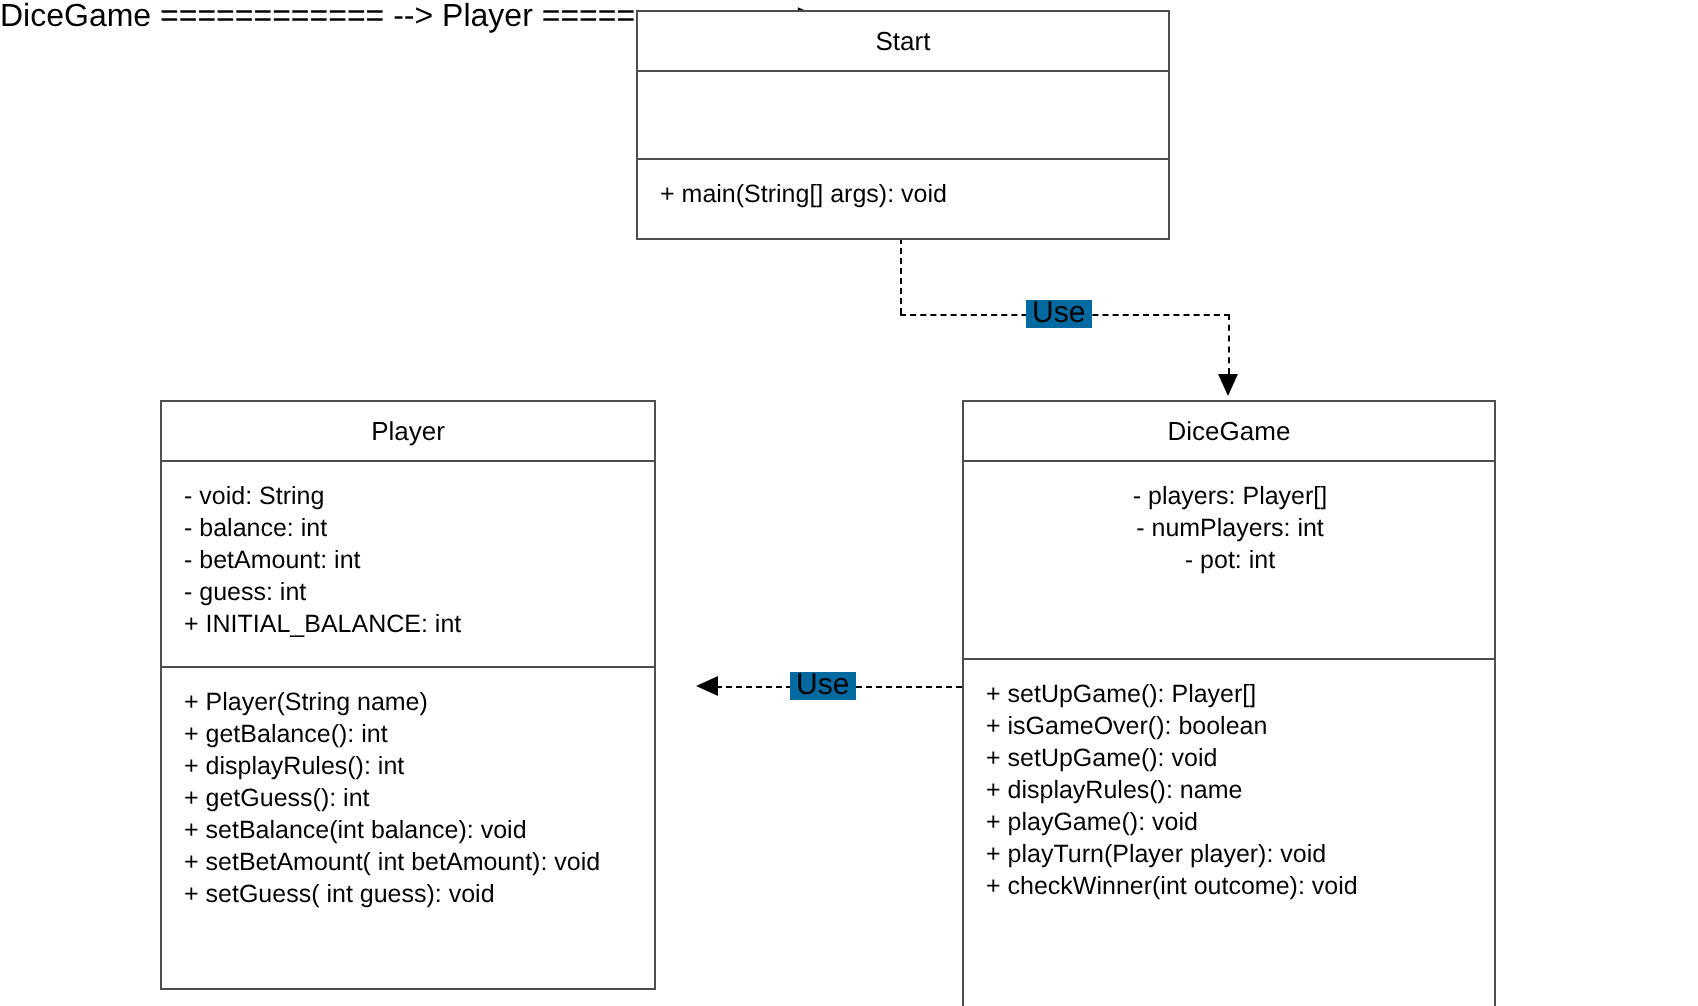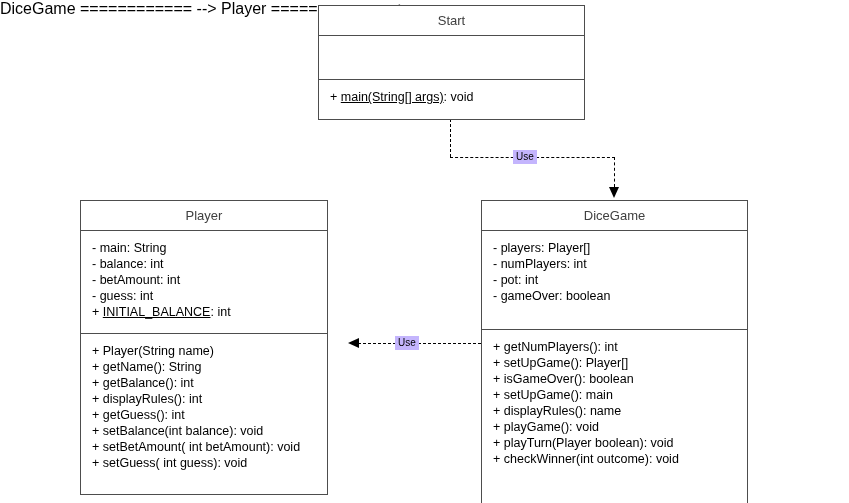--- a/index.html
+++ b/index.html
@@ -26,21 +26,21 @@
     background: #ffffff;
     border: 1px solid #4d4d4d;
     display: flex;
     flex-direction: column;
     z-index: 5;
   }
   .uml-title {
     box-sizing: border-box;
     text-align: center;
     font-size: 13px;
-    color: #404040;
+    color: #000000;
     line-height: 1;
     padding: 8px 6px 8px 6px;
     border-bottom: 1px solid #4d4d4d;
     white-space: nowrap;
   }
   .uml-compartment {
     box-sizing: border-box;
     padding: 9px 10px 9px 11px;
     font-size: 12.5px;
     color: #000000;
@@ -51,21 +51,20 @@
   .uml-compartment.grow {
     flex: 1 1 auto;
   }
   .uml-line {
     white-space: nowrap;
     line-height: 16px;
     height: 16px;
     color: #000000;
   }
   .uml-line .static {
-    text-decoration: underline;
   }
 
   
   .conn-seg {
     position: absolute;
     z-index: 2;
   }
   .conn-h {
     border-top: 1px dashed #000000;
     height: 0;
@@ -85,22 +84,22 @@
     border-right: 5px solid transparent;
     border-top: 11px solid #000000;
   }
   .arrow-left {
     border-top: 5px solid transparent;
     border-bottom: 5px solid transparent;
     border-right: 11px solid #000000;
   }
   .conn-label {
     position: absolute;
-    background: #c4b5fd;
-    font-size: 10px;
+    background: #0369a1;
+    font-size: 15px;
     color: #000000;
     line-height: 14px;
     padding: 0 3px;
     z-index: 4;
     white-space: nowrap;
   }
 </style>
 </head>
 <body>
 
@@ -124,52 +123,49 @@
     <div class="uml-compartment bordered" style="height:44px;"></div>
     <div class="uml-compartment grow">
       <div class="uml-line">+&nbsp;<span class="static">main(String[] args)</span>:&nbsp;<span>void</span></div>
     </div>
   </div>
 
   
   <div class="uml-class" style="left:80px; top:200px; width:248px; height:295px;">
     <div class="uml-title">Player</div>
     <div class="uml-compartment bordered" style="height:103px;">
-      <div class="uml-line">- main: String</div>
+      <div class="uml-line">- void: String</div>
       <div class="uml-line">- balance: int</div>
       <div class="uml-line">- betAmount: int</div>
       <div class="uml-line">- guess: int</div>
       <div class="uml-line">+&nbsp;<span class="static">INITIAL_BALANCE</span>:&nbsp;<span>int</span></div>
     </div>
     <div class="uml-compartment grow">
       <div class="uml-line">+ Player(String name)</div>
-      <div class="uml-line">+ getName(): String</div>
       <div class="uml-line">+ getBalance(): int</div>
       <div class="uml-line">+ displayRules(): int</div>
       <div class="uml-line">+ getGuess(): int</div>
       <div class="uml-line">+ setBalance(int balance): void</div>
       <div class="uml-line">+ setBetAmount( int betAmount): void</div>
       <div class="uml-line">+ setGuess( int guess): void</div>
     </div>
   </div>
 
   
   <div class="uml-class" style="left:481px; top:200px; width:267px; height:327px;">
     <div class="uml-title">DiceGame</div>
-    <div class="uml-compartment bordered" style="height:99px;">
+    <div class="uml-compartment bordered" style="height:99px;text-align:center;">
       <div class="uml-line">- players: Player[]</div>
       <div class="uml-line">- numPlayers: int</div>
       <div class="uml-line">- pot: int</div>
-      <div class="uml-line">- gameOver: boolean</div>
     </div>
     <div class="uml-compartment grow">
-      <div class="uml-line">+ getNumPlayers(): int</div>
       <div class="uml-line">+ setUpGame(): Player[]</div>
       <div class="uml-line">+ isGameOver(): boolean</div>
-      <div class="uml-line">+ setUpGame(): main</div>
+      <div class="uml-line">+ setUpGame(): void</div>
       <div class="uml-line">+ displayRules(): name</div>
       <div class="uml-line">+ playGame(): void</div>
-      <div class="uml-line">+ playTurn(Player boolean): void</div>
+      <div class="uml-line">+ playTurn(Player player): void</div>
       <div class="uml-line">+ checkWinner(int outcome): void</div>
     </div>
   </div>
 
 </div>
 
 </body></html>

